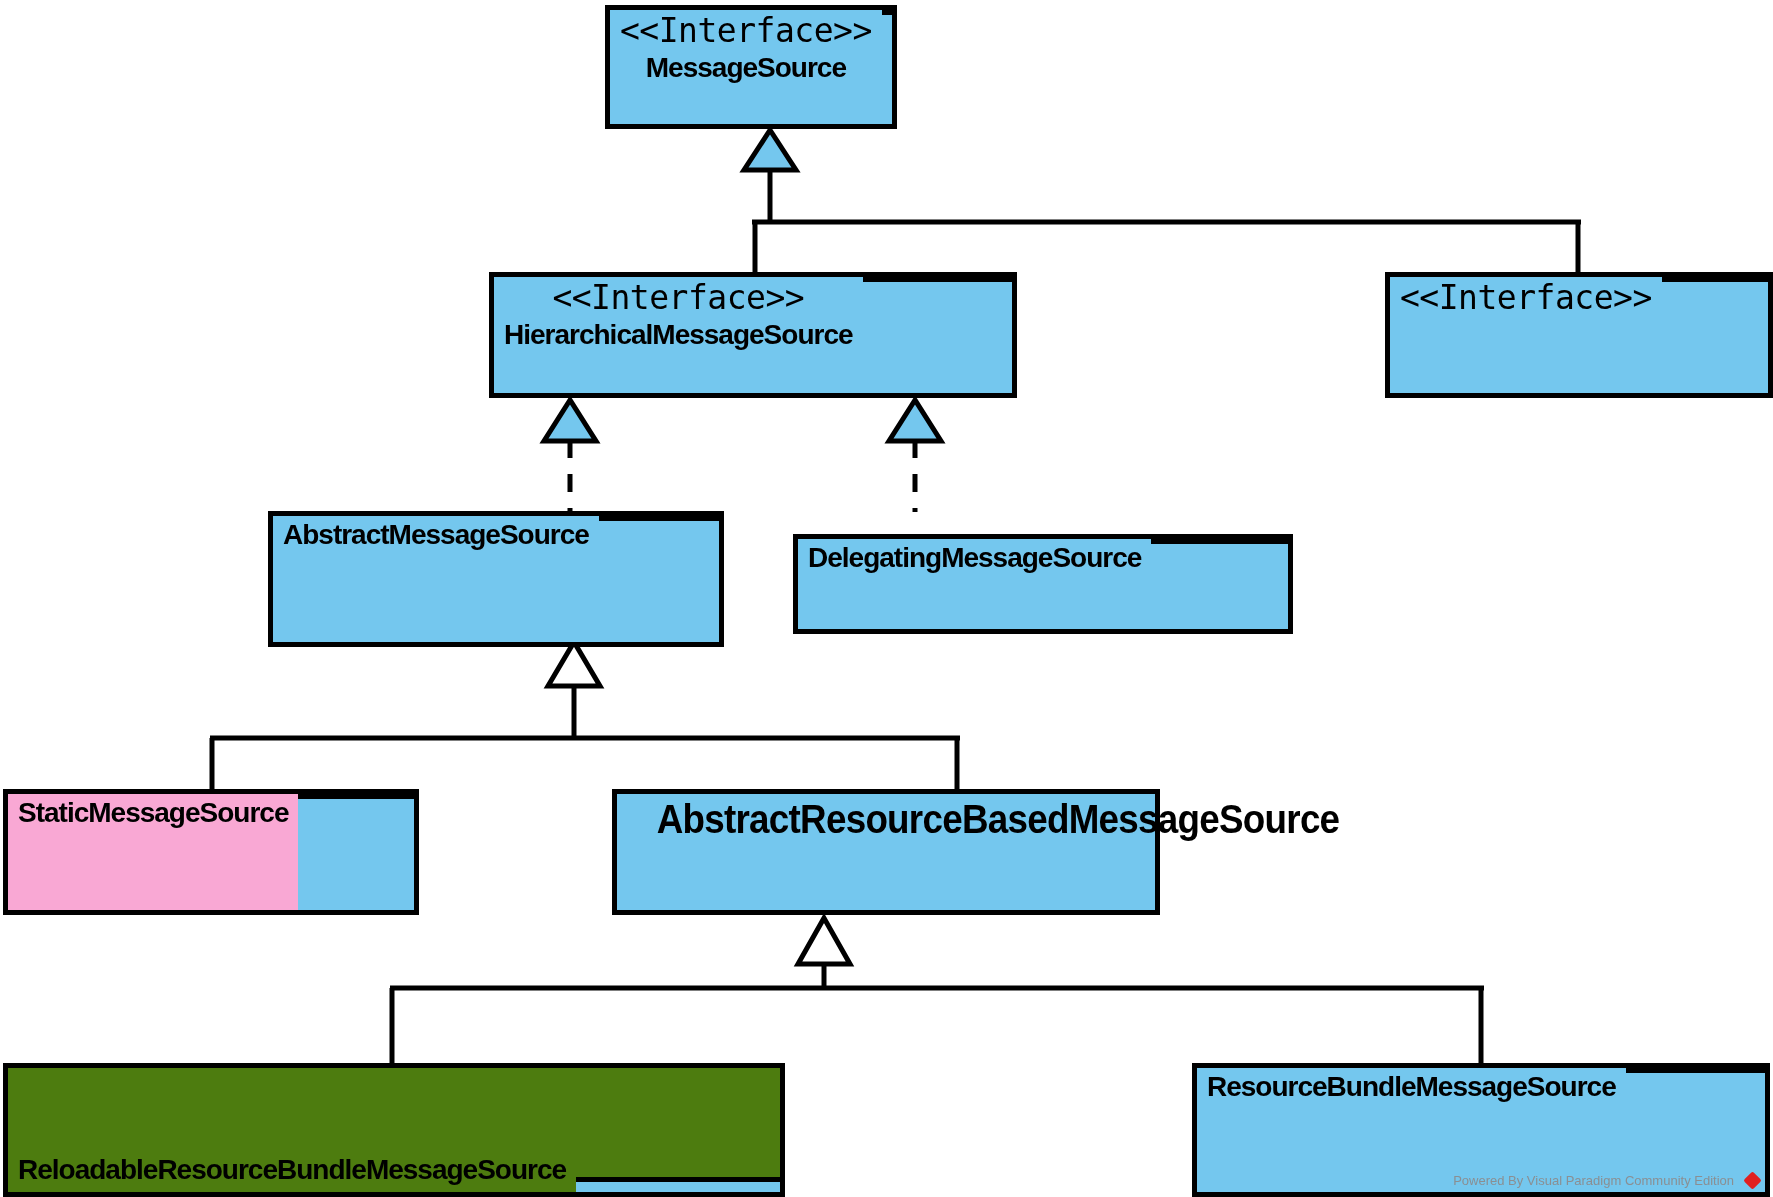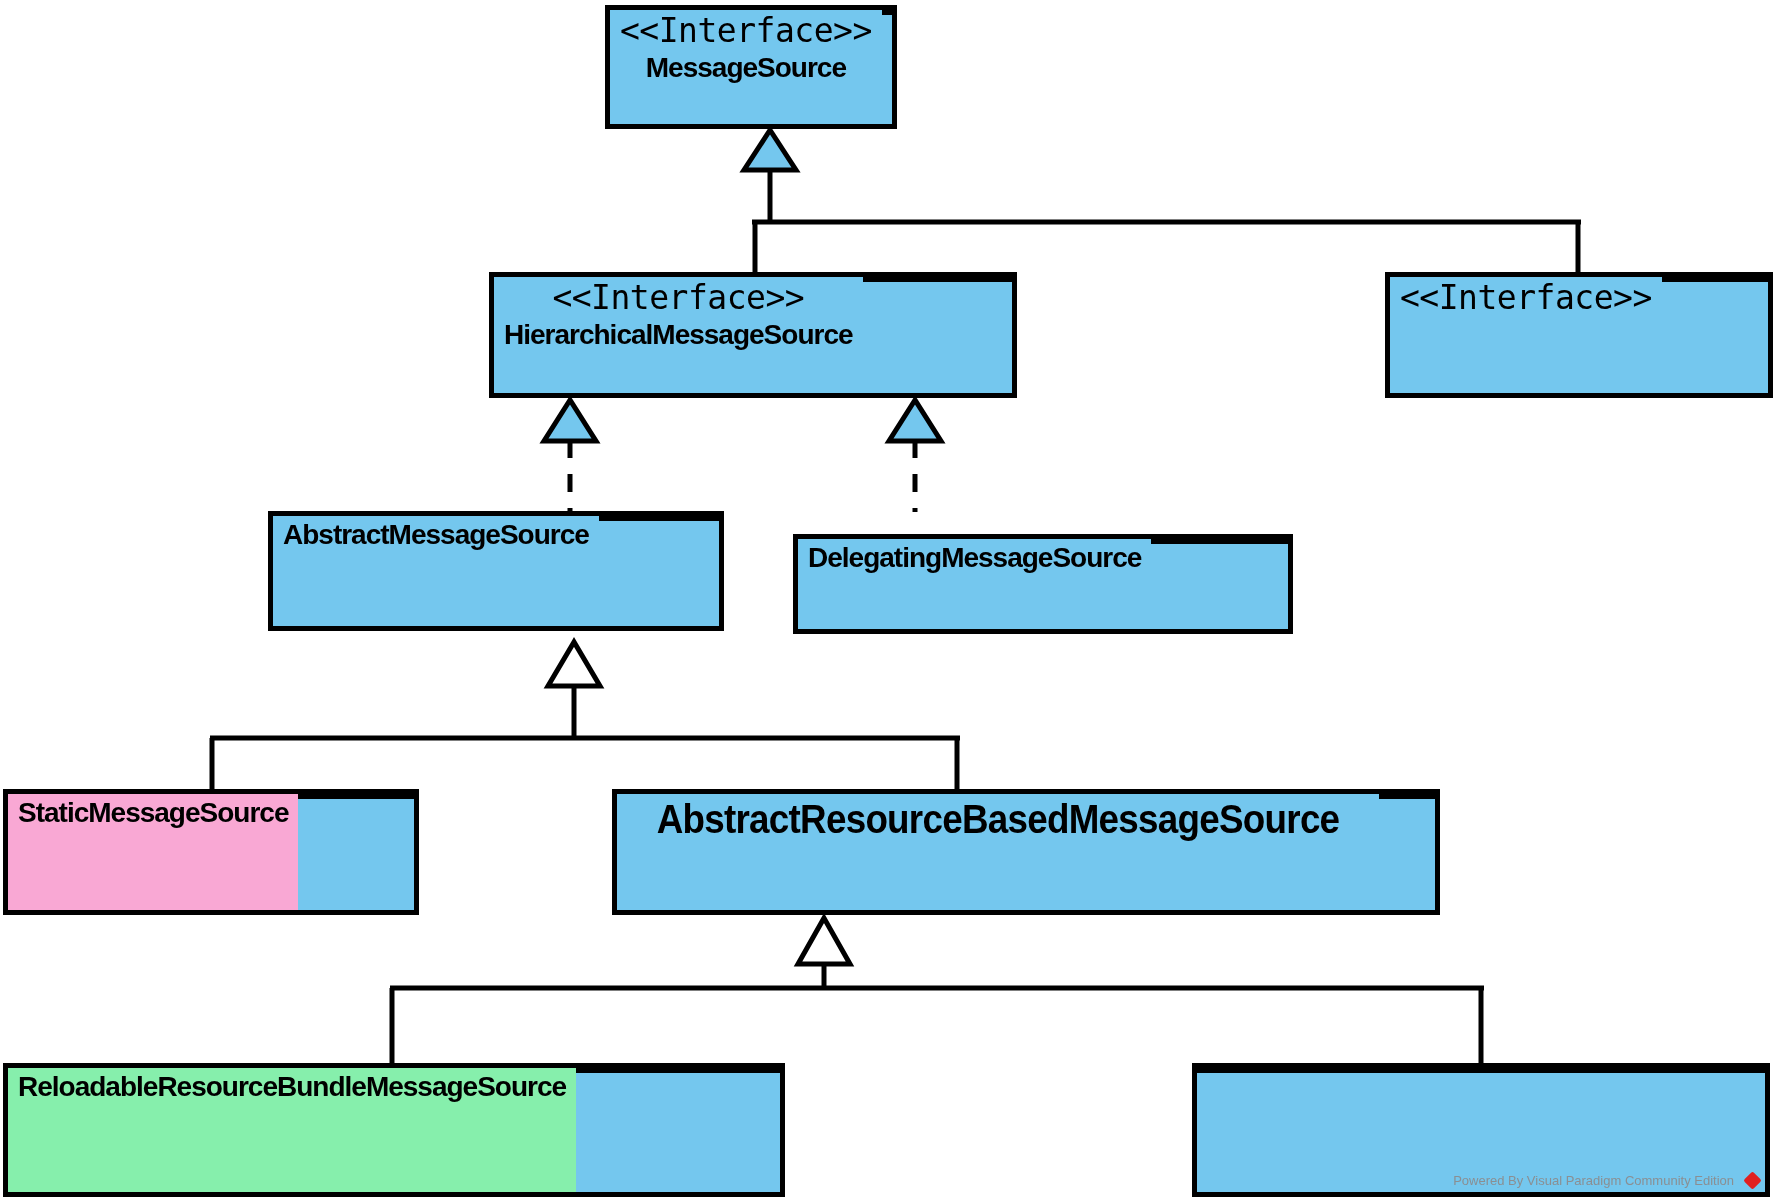--- a/index.html
+++ b/index.html
@@ -162,56 +162,59 @@
     <div class="uml-attrs"></div>
   </div>
 
   <div class="uml-class" style="left: 1385px; top: 272px; width: 388px; height: 126px; background: rgb(116, 199, 238); border-color: rgb(0, 0, 0);">
     <div class="uml-header">
       <span class="uml-stereotype">&lt;&lt;Interface&gt;&gt;</span>
     </div>
     <div class="uml-attrs"></div>
   </div>
 
-  <div class="uml-class" style="left: 268px; top: 511px; width: 456px; height: 120px; background: rgb(116, 199, 238); border-color: rgb(0, 0, 0);">
+  <div class="uml-class" style="left: 268px; top: 511px; width: 456px; height: 136px; background: rgb(116, 199, 238); border-color: rgb(0, 0, 0);">
     <div class="uml-header">
       <span class="uml-name">AbstractMessageSource</span>
     </div>
     <div class="uml-attrs"></div>
   </div>
 
   <div class="uml-class" style="left: 793px; top: 534px; width: 500px; height: 100px; background: rgb(116, 199, 238); border-color: rgb(0, 0, 0);">
     <div class="uml-header">
       <span class="uml-name">DelegatingMessageSource</span>
     </div>
     <div class="uml-attrs"></div>
   </div>
 
   <div class="uml-class" style="left: 3px; top: 789px; width: 416px; height: 126px; background: #f9a8d4; border-color: rgb(0, 0, 0);">
     <div class="uml-header">
       <span class="uml-name">StaticMessageSource</span>
     </div>
     <div class="uml-attrs"></div>
   </div>
 
-  <div class="uml-class" style="left: 612px; top: 789px; width: 828px; height: 126px; background: rgb(116, 199, 238); border-color: rgb(0, 0, 0);">
+  <div class="uml-class" style="left: 612px; top: 789px; width: 548px; height: 126px; background: rgb(116, 199, 238); border-color: rgb(0, 0, 0);">
     <div class="uml-header">
       <span class="uml-name narrow">AbstractResourceBasedMessageSource</span>
     </div>
     <div class="uml-attrs"></div>
   </div>
 
-  <div class="uml-class" style="left: 3px; top: 1063px; width: 782px; height: 134px; background: #86efac; border-color: rgb(0, 0, 0);">
+  <div class="uml-class" style="left: 3px; top: 1063px; width: 782px; height: 134px; background: #4d7c0f; border-color: rgb(0, 0, 0); align-items: flex-end;">
     <div class="uml-header">
       <span class="uml-name">ReloadableResourceBundleMessageSource</span>
     </div>
     <div class="uml-attrs"></div>
   </div>
 
   <div class="uml-class" style="left: 1192px; top: 1063px; width: 578px; height: 134px; background: rgb(116, 199, 238); border-color: rgb(0, 0, 0);">
+    <div class="uml-header">
+      <span class="uml-name">ResourceBundleMessageSource</span>
+    </div>
     <div class="uml-attrs">
       <div class="watermark">
         <span style="color: rgb(138, 143, 147);">Powered By Visual Paradigm Community Edition</span>
         <span class="vp-diamond" style="background: rgb(224, 32, 32);"></span>
       </div>
     </div>
   </div>
 
 </div>
 

